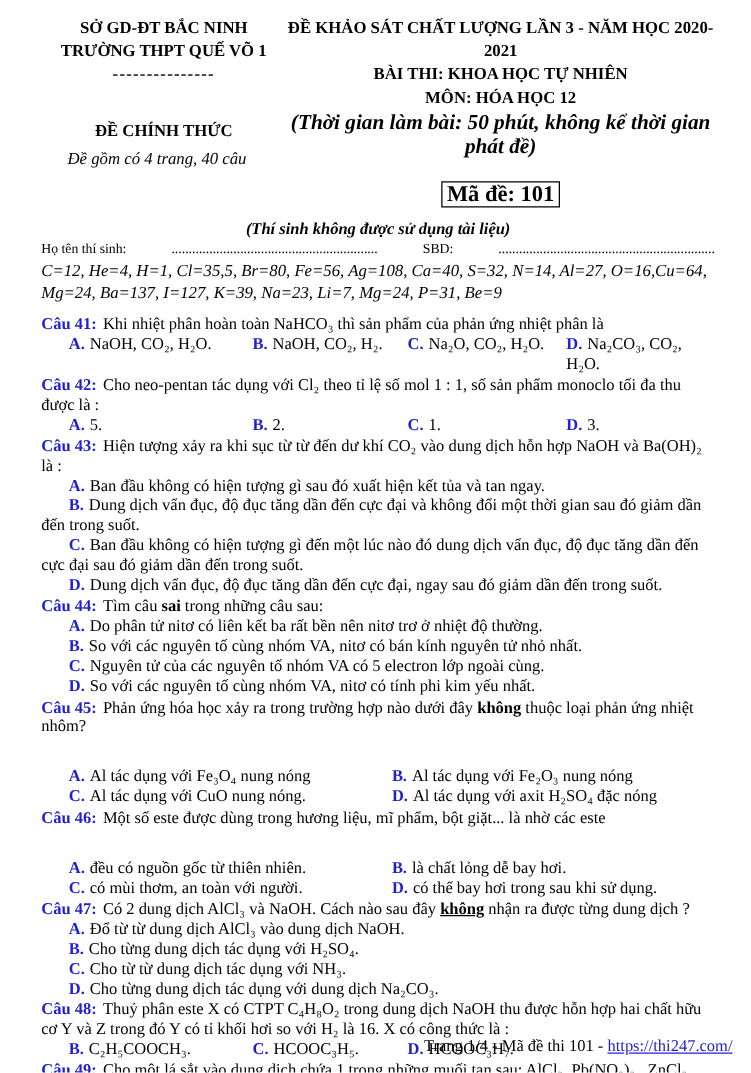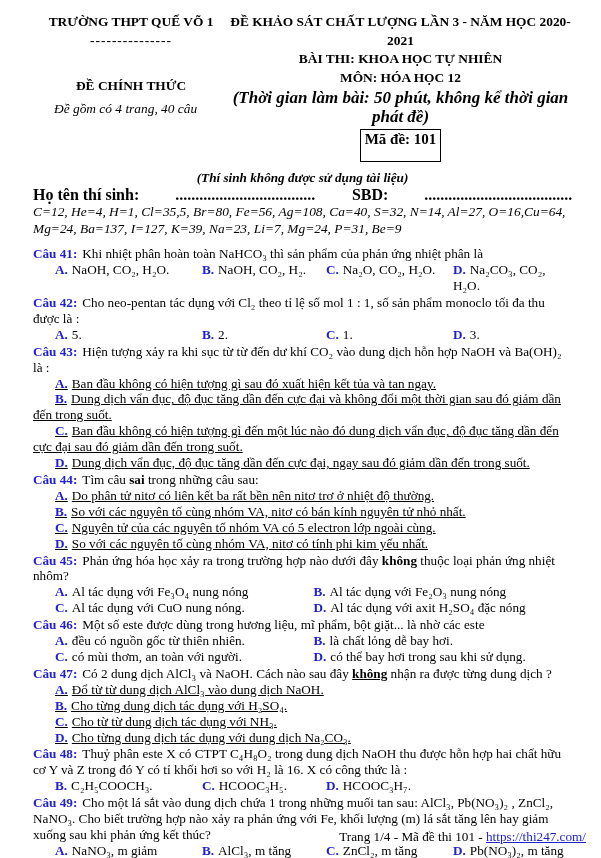--- a/index.html
+++ b/index.html
@@ -16,57 +16,58 @@
     overflow:hidden;
   }
   
   .header{display:flex;}
   .h-left{width:196px;text-align:center;font-weight:bold;font-size:13.4px;line-height:18.5px;flex:0 0 auto;}
   .h-right{flex:1;text-align:center;font-weight:bold;font-size:13.4px;line-height:18.5px;}
   .dashes{font-weight:bold;letter-spacing:1px;}
   .official{margin-top:27px;}
   .pages-note{font-style:italic;font-weight:normal;text-align:left;padding-left:21px;margin-top:4px;white-space:nowrap;}
   .time-note{font-style:italic;font-size:17px;margin-top:2px;font-weight:bold;}
-  .code-box{display:inline-block;border:1.7px solid #000;padding:0 4px 12px 4px;margin-top:3px;font-size:15px;}
+  .code-box{display:inline-block;border:1.7px solid #000;padding:0 4px 0 4px;margin-top:19px;font-size:18px;}
   
   .notice{text-align:center;font-style:italic;font-weight:bold;font-size:13.2px;margin-top:7px;line-height:17px;}
-  .name-line{display:flex;font-weight:bold;font-size:16px;line-height:17px;gap:36px;}
+  .name-line{display:flex;font-weight:normal;font-size:11px;line-height:17px;gap:36px;}
   .fill{flex:1 1 0;overflow:hidden;white-space:nowrap;}
   .fill2{flex:1.05 1 0;overflow:hidden;white-space:nowrap;}
   
   .am-intro{margin-top:13px;font-size:13.4px;line-height:17px;}
   .am-line{font-style:italic;font-size:13.4px;line-height:17.4px;}
   
   .questions{margin-top:9px;font-size:13.2px;line-height:15.9px;}
   .question{margin:0 0 1px 0;}
   .q-head{margin:0;}
   .q-num{color:#2222cc;font-weight:bold;margin-right:5px;}
   .q-part.b{font-weight:bold;}
   .q-part.bu{font-weight:bold;text-decoration:underline;}
   .opts{margin:0;}
   .opt-label{color:#2222cc;font-weight:bold;margin-right:4px;}
   .opts-row4{display:flex;margin-left:22px;}
   .opts-row4 .opt:nth-child(1){width:131px;flex:0 0 auto;}
   .opts-row4 .opt:nth-child(2){width:124px;flex:0 0 auto;margin-left:16px;}
   .opts-row4 .opt:nth-child(3){width:127px;flex:0 0 auto;}
   .opts-row4 .opt:nth-child(4){flex:1;}
-  .opts-grid2{display:flex;flex-wrap:wrap;margin-left:22px;}
+  .opts-grid2{display:flex;flex-wrap:wrap;margin-left:22px;margin-top:24px;}
   .opts-grid2 .opt{width:50%;box-sizing:border-box;}
-  .opts-list .opt{display:block;text-indent:22px;text-decoration:underline;}
+  .opts-list .opt{display:block;text-indent:22px;}
   
   .footer{position:absolute;top:828px;right:15px;font-size:13.2px;line-height:17px;}
   .footer a{color:#2222cc;text-decoration:underline;}
 </style>
 </head>
 <body>
 
 <div class="page">
 
   <div class="header">
     <div class="h-left">
+      <div>SỞ GD-ĐT BẮC NINH</div>
       <div>TRƯỜNG THPT QUẾ VÕ 1</div>
       <div class="dashes">---------------</div>
       <div class="official">ĐỀ CHÍNH THỨC</div>
       <div class="pages-note">Đề gồm có 4 trang, 40 câu</div>
     </div>
     <div class="h-right">
       <div>ĐỀ  KHẢO SÁT CHẤT LƯỢNG LẦN 3 - NĂM HỌC 2020-2021</div>
       <div>BÀI THI: KHOA HỌC TỰ NHIÊN</div>
       <div>MÔN: HÓA HỌC 12</div>
       <div class="time-note">(Thời gian làm bài: 50 phút, không kể thời gian phát đề)</div>

